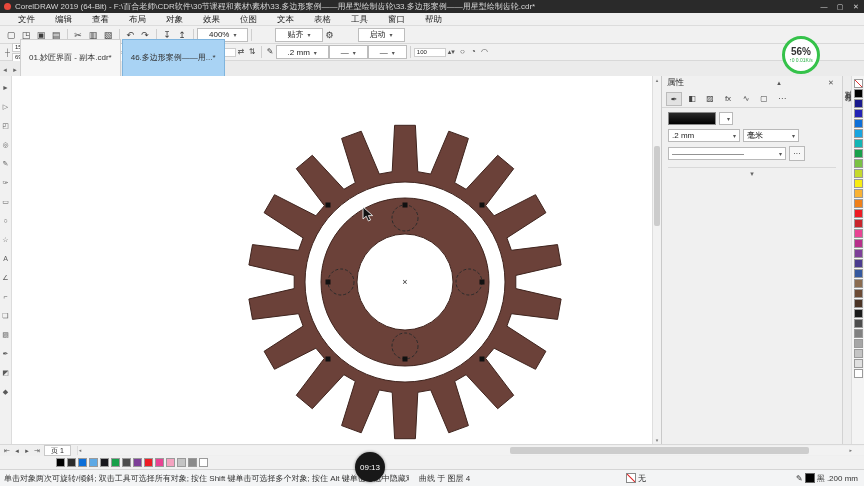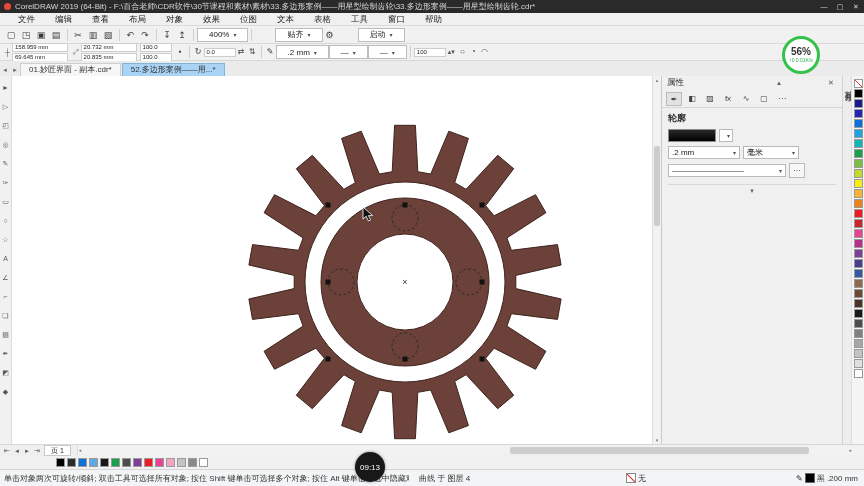--- a/index.html
+++ b/index.html
@@ -39,21 +39,21 @@
   .mini{width:52px;height:7px;line-height:7px;background:#fff;border:1px solid #cdcdcd;
         font-size:6px;padding-left:2px;color:#222;box-sizing:content-box;}
   .mini.small{width:28px;}
   .pb-icon{font-size:7px;color:#555;margin:0 2px;flex:none;}
   .pb-btn{min-width:11px;height:12px;line-height:12px;text-align:center;font-size:8px;color:#444;flex:none;}
 
   
   .tabbar{position:absolute;left:0;top:61px;width:864px;height:15px;background:#ebebeb;
           border-bottom:1px solid #cfcfcf;display:flex;align-items:flex-end;font-size:8px;color:#333;}
   .tab-nav{width:10px;text-align:center;font-size:7px;color:#666;padding-bottom:2px;flex:none;}
-  .doc-tab{height:12px;line-height:12px;padding:0 8px;background:#f6f6f6;border:1px solid #cfcfcf;
+  .doc-tab{height:12px;line-height:12px;padding:12px 8px;background:#f6f6f6;border:1px solid #cfcfcf;
            border-bottom:none;margin-right:1px;white-space:nowrap;}
   .doc-tab.active{background:#a9d3f4;border-color:#7fb4dd;}
 
   
   .toolbox{position:absolute;left:0;top:76px;width:12px;height:368px;background:#f1f1f1;
            border-right:1px solid #dcdcdc;box-sizing:border-box;display:flex;flex-direction:column;
            align-items:center;padding-top:2px;}
   .tool{width:11px;height:19px;line-height:19px;text-align:center;font-size:7px;color:#5a5a5a;}
 
   
@@ -227,21 +227,21 @@
     <span class="mini small">100</span>
     <span class="pb-icon">▴▾</span>
     <span class="pb-btn">○</span>
     <span class="pb-btn">◔</span>
     <span class="pb-btn">◠</span>
   </div>
 
   <div class="tabbar">
     <span class="tab-nav">◂</span>
     <span class="tab-nav">▸</span>
-    <span class="gen-contents"><span class="doc-tab">01.妙匠界面 - 副本.cdr*</span><span class="doc-tab active">52.多边形案例——用...*</span></span>
+    <span class="gen-contents"><span class="doc-tab">01.妙匠界面 - 副本.cdr*</span><span class="doc-tab active">46.多边形案例——用...*</span></span>
   </div>
 
   <div class="toolbox">
       <div class="tool">►</div>
       <div class="tool">▷</div>
       <div class="tool">◰</div>
       <div class="tool">◎</div>
       <div class="tool">✎</div>
       <div class="tool">✑</div>
       <div class="tool">▭</div>
@@ -295,21 +295,20 @@
     <div class="docker-tabs-row">
         <span class="dtab active">✒</span>
         <span class="dtab">◧</span>
         <span class="dtab">▨</span>
         <span class="dtab">fx</span>
         <span class="dtab">∿</span>
         <span class="dtab">▢</span>
         <span class="dtab">⋯</span>
       </div>
     <div class="docker-section">
-      <div class="section-title">轮廓</div>
       <div class="drow">
         <span class="swatch-combo"></span>
         <span class="dd" style="width:14px;">
           <span class="arrow">▾</span>
         </span>
       </div>
       <div class="drow">
         <span class="dd w1">
           <span>.2 mm</span>
           <span class="arrow">▾</span>

